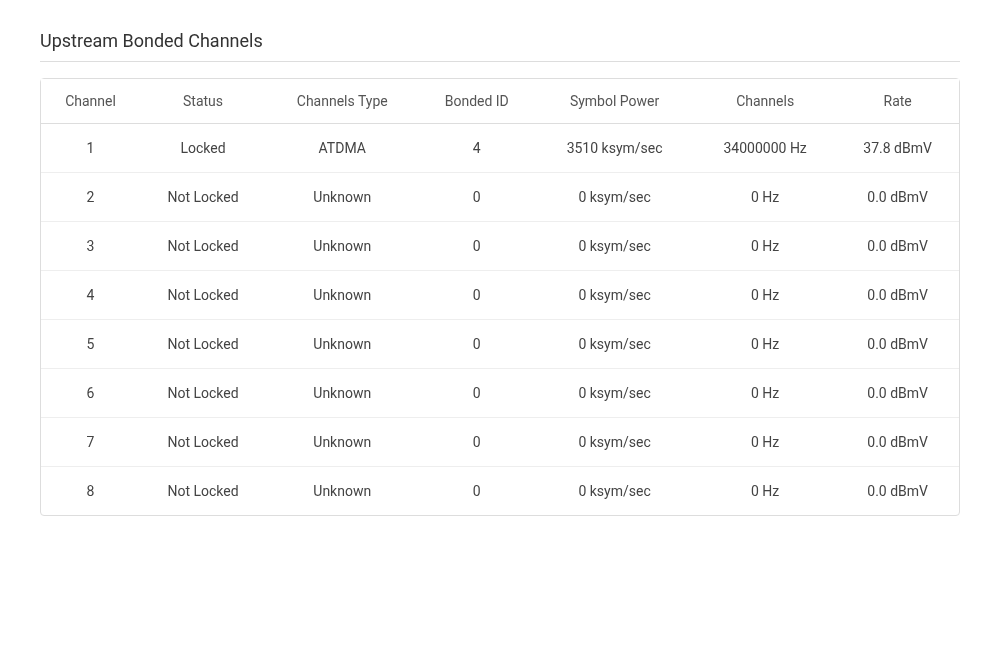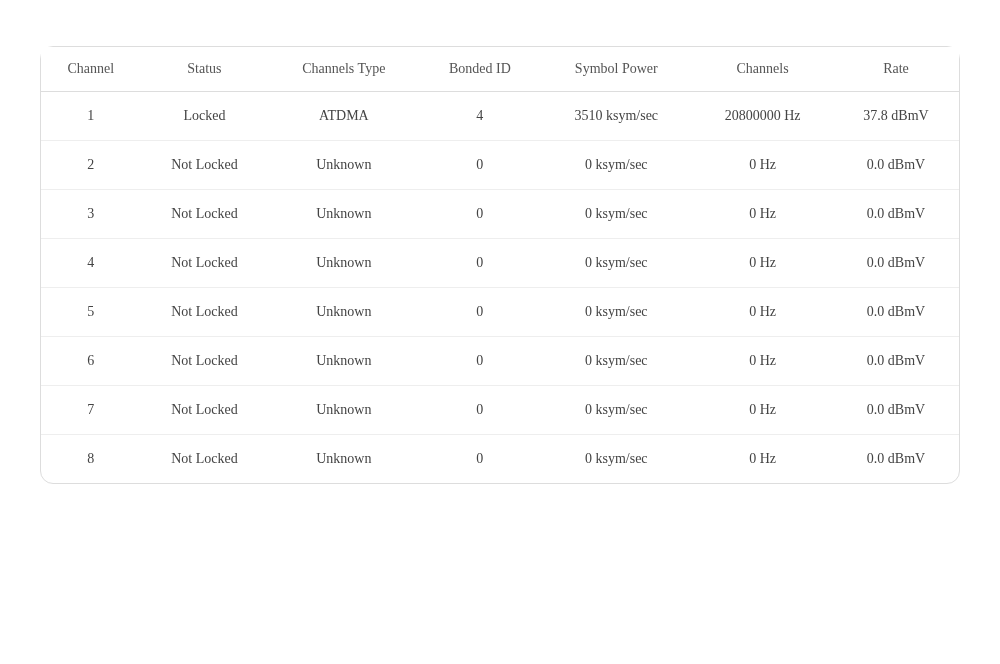--- a/index.html
+++ b/index.html
@@ -27,22 +27,21 @@
       font-weight: 400;
       color: #333333;
       margin-bottom: 12px;
       padding-bottom: 10px;
       border-bottom: 1px solid #dddddd;
     }
 
     .table-wrapper {
       margin-top: 16px;
       border: 1px solid #dddddd;
-      border-radius: 13px;
-      font-family: Liberation Serif, serif;
+      border-radius: 4px;
     }
 
     table {
       width: 100%;
       border-collapse: collapse;
     }
 
     thead tr {
       background: #ffffff;
     }
@@ -68,20 +67,21 @@
       padding: 16px 12px;
       text-align: center;
       color: #444444;
       font-size: 14px;
     }
   </style>
 </head>
 <body>
 
 <div class="page-container">
+  <h2 class="section-title">Upstream Bonded Channels</h2>
 
   <div class="table-wrapper">
     <table>
       <thead>
         <tr>
 
         <th>Channel</th>
             <th>Status</th>
             <th>Channels Type</th>
             <th>Bonded ID</th>
@@ -91,21 +91,21 @@
           </tr>
       </thead>
       <tbody>
 
       <tr>
             <td>1</td>
             <td>Locked</td>
             <td>ATDMA</td>
             <td>4</td>
             <td>3510 ksym/sec</td>
-            <td>20800000 Hz</td>
+            <td>34000000 Hz</td>
             <td>37.8 dBmV</td>
           </tr>
           <tr>
             <td>2</td>
             <td>Not Locked</td>
             <td>Unknown</td>
             <td>0</td>
             <td>0 ksym/sec</td>
             <td>0 Hz</td>
             <td>0.0 dBmV</td>

